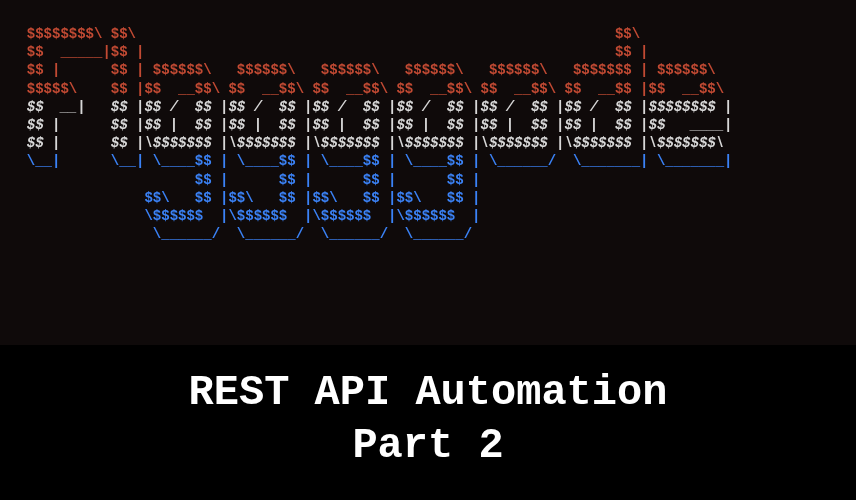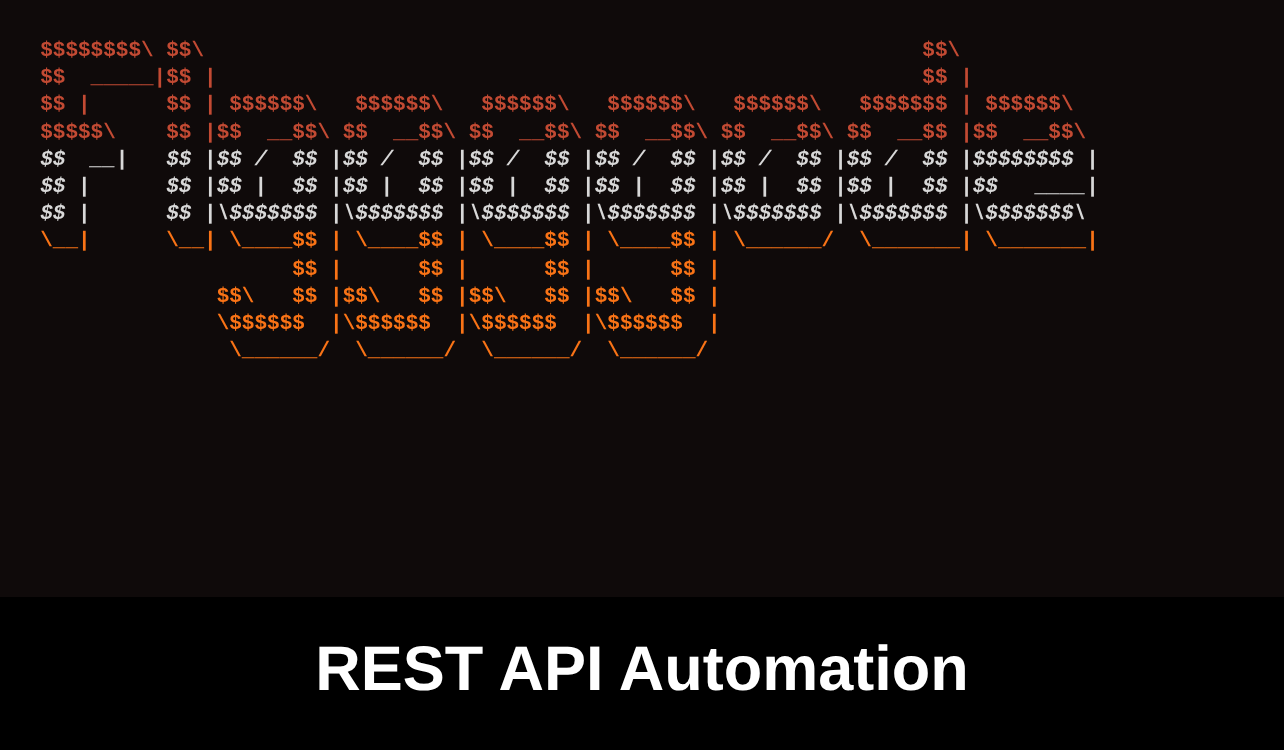--- a/index.html
+++ b/index.html
@@ -16,40 +16,41 @@
       font-family: 'Courier New', Courier, monospace;
       font-size: 14px;
       line-height: 1.3;
       letter-spacing: 0;
       white-space: pre;
       font-weight: bold;
     }
     .ascii-art .line { display: block; }
     .red { color: #c24a33; }
     .white { color: #d8d8d8; font-style: italic; }
-    .purple { color: #f97316; }
+    .purple { color: #3b82f6; }
     .footer {
       position: absolute;
       bottom: 0;
       left: 0;
       right: 0;
       background: #000;
       text-align: center;
       padding: 22px 10px 28px 10px;
     }
     .footer-title {
       color: #fff;
-      font-family: Liberation Sans, sans-serif;
+      font-family: Liberation Mono, monospace;
       font-stretch: condensed;
       font-weight: bold;
       font-size: 42px;
       line-height: 1.25;
       letter-spacing: 0;
     }
   </style>
 </head>
 <body>
 
 <div class="ascii-art" id="ascii-target"><span class="line red">  $$$$$$$$\ $$\                                                         $$\           </span><span class="line red">  $$  _____|$$ |                                                        $$ |          </span><span class="line red">  $$ |      $$ | $$$$$$\   $$$$$$\   $$$$$$\   $$$$$$\   $$$$$$\   $$$$$$$ | $$$$$$\  </span><span class="line red">  $$$$$\    $$ |$$  __$$\ $$  __$$\ $$  __$$\ $$  __$$\ $$  __$$\ $$  __$$ |$$  __$$\ </span><span class="line white">  $$  __|   $$ |$$ /  $$ |$$ /  $$ |$$ /  $$ |$$ /  $$ |$$ /  $$ |$$ /  $$ |$$$$$$$$ |</span><span class="line white">  $$ |      $$ |$$ |  $$ |$$ |  $$ |$$ |  $$ |$$ |  $$ |$$ |  $$ |$$ |  $$ |$$   ____|</span><span class="line white">  $$ |      $$ |\$$$$$$$ |\$$$$$$$ |\$$$$$$$ |\$$$$$$$ |\$$$$$$$ |\$$$$$$$ |\$$$$$$$\ </span><span class="line purple">  \__|      \__| \____$$ | \____$$ | \____$$ | \____$$ | \______/  \_______| \_______|</span><span class="line purple">                      $$ |      $$ |      $$ |      $$ |                              </span><span class="line purple">                $$\   $$ |$$\   $$ |$$\   $$ |$$\   $$ |                              </span><span class="line purple">                \$$$$$$  |\$$$$$$  |\$$$$$$  |\$$$$$$  |                              </span><span class="line purple">                 \______/  \______/  \______/  \______/                               </span></div>
 
 <div class="footer">
   <div class="footer-title">REST API Automation</div>
+  <div class="footer-title">Part 2</div>
 </div>
 
 </body></html>

